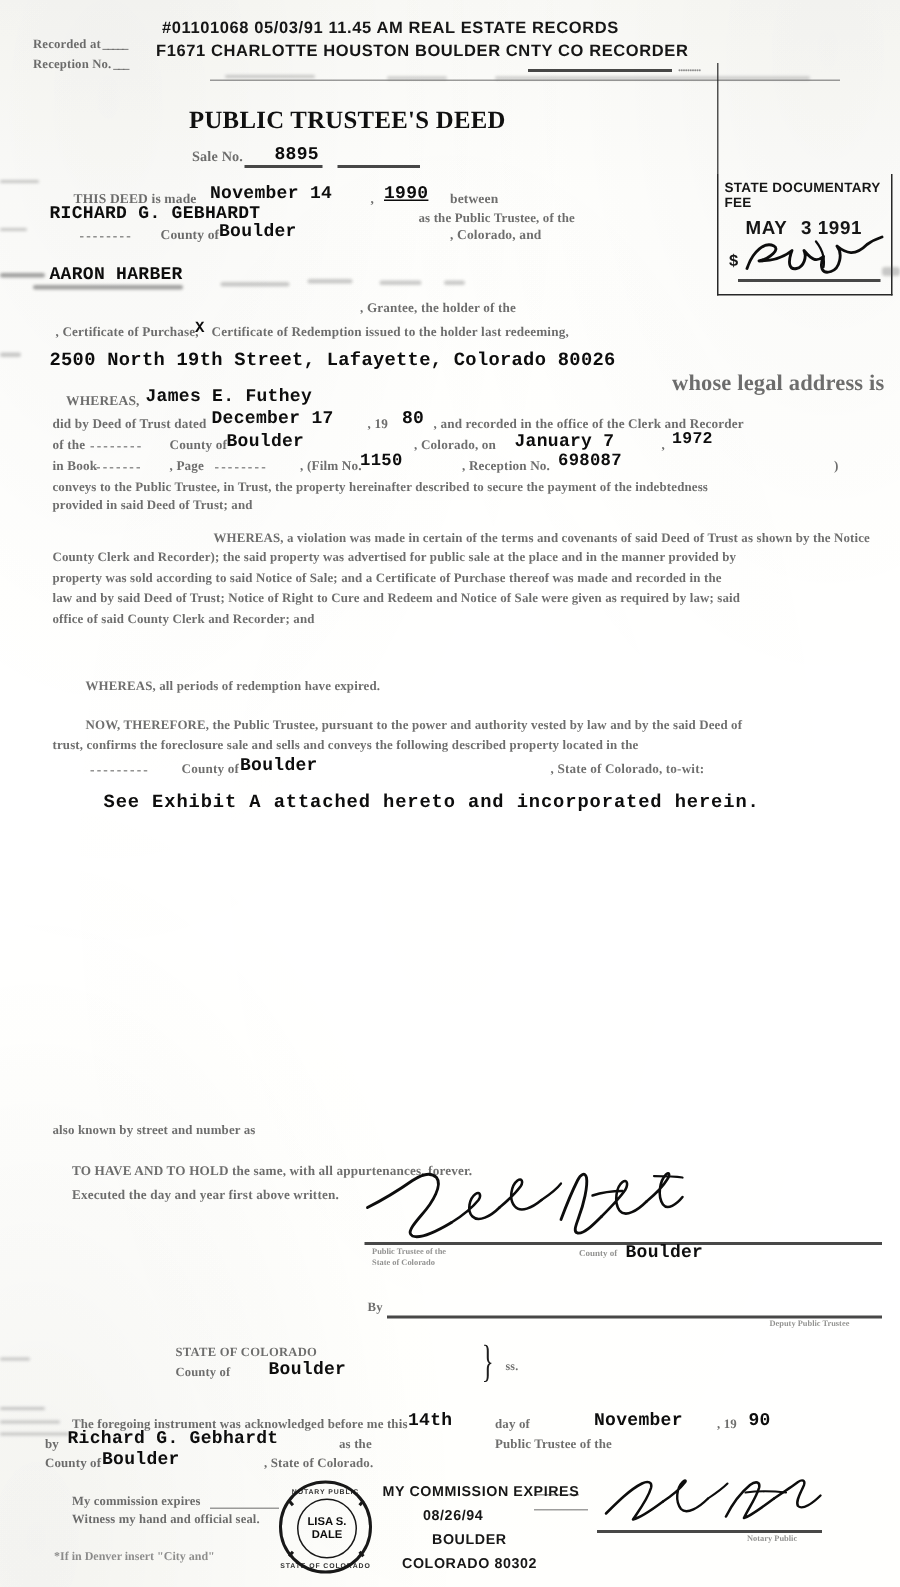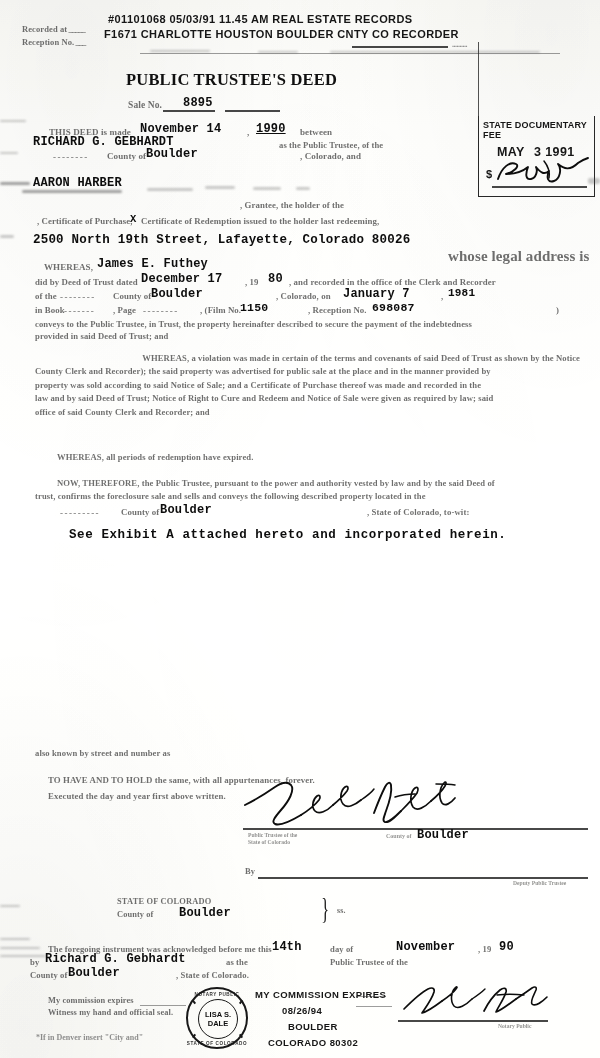--- a/index.html
+++ b/index.html
@@ -237,21 +237,21 @@
     <div class="abs type" style="left:268px; top:272px; font-size:12px;">80</div>
     <div class="abs pre" style="left:289px; top:277px; font-size:8.8px;">, and recorded in the office of the Clerk and Recorder</div>
 
     <div class="abs pre" style="left:35px; top:291px; font-size:8.8px;">of the</div>
     <div class="abs pre" style="left:60px; top:292px; font-size:9px; letter-spacing:-.4px;">- - - - - - - -</div>
     <div class="abs pre" style="left:113px; top:291px; font-size:8.8px;">County of</div>
     <div class="abs type" style="left:151px; top:287px; font-size:12px;">Boulder</div>
     <div class="abs pre" style="left:276px; top:291px; font-size:8.8px;">, Colorado, on</div>
     <div class="abs type" style="left:343px; top:287px; font-size:12px;">January 7</div>
     <div class="abs pre" style="left:441px; top:291px; font-size:8.8px;">,</div>
-    <div class="abs type" style="left:448px; top:287px; font-size:11px;">1981</div>
+    <div class="abs type" style="left:448px; top:287px; font-size:11px;">1972</div>
 
     <div class="abs pre" style="left:35px; top:305px; font-size:8.8px;">in Book</div>
     <div class="abs pre" style="left:64px; top:306px; font-size:9px; letter-spacing:-.4px;">- - - - - - -</div>
     <div class="abs pre" style="left:113px; top:305px; font-size:8.8px;">, Page</div>
     <div class="abs pre" style="left:143px; top:306px; font-size:9px; letter-spacing:-.4px;">- - - - - - - -</div>
     <div class="abs pre" style="left:200px; top:305px; font-size:8.8px;">, (Film No.</div>
     <div class="abs type" style="left:240px; top:301px; font-size:11.5px;">1150</div>
     <div class="abs pre" style="left:308px; top:305px; font-size:8.8px;">, Reception No.</div>
     <div class="abs type" style="left:372px; top:301px; font-size:11.5px;">698087</div>
     <div class="abs pre" style="left:556px; top:305px; font-size:8.8px;">)</div>

